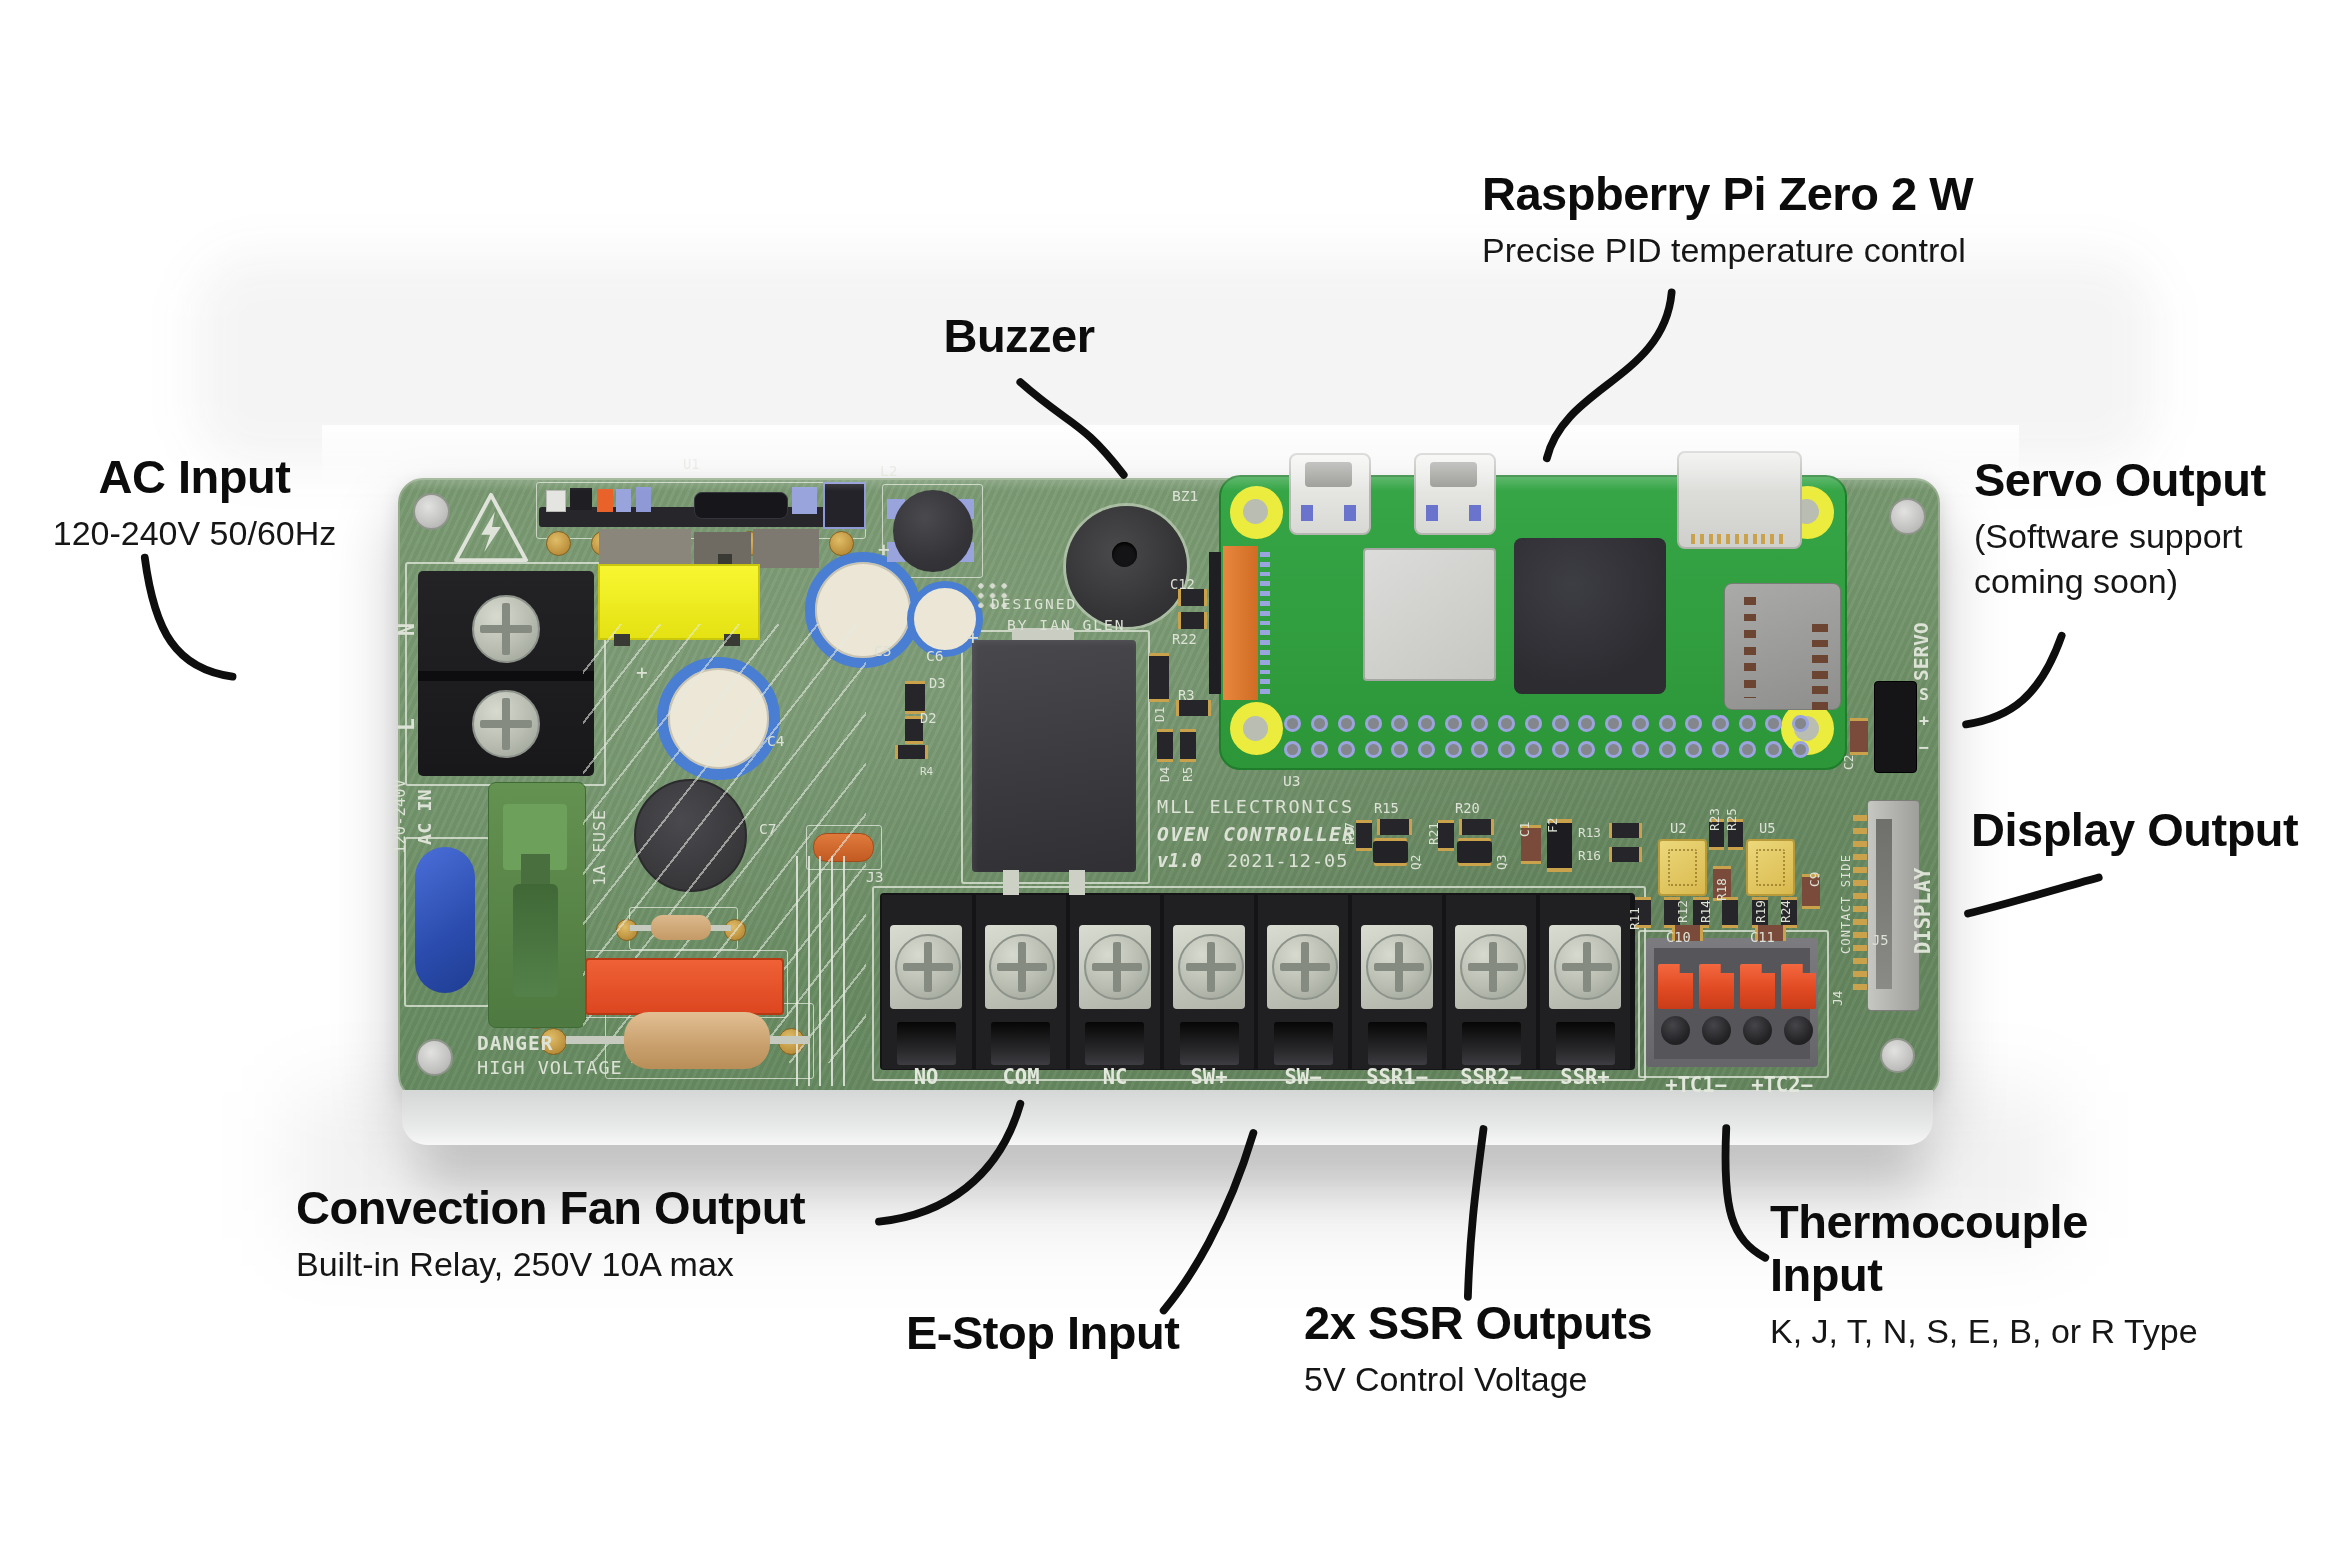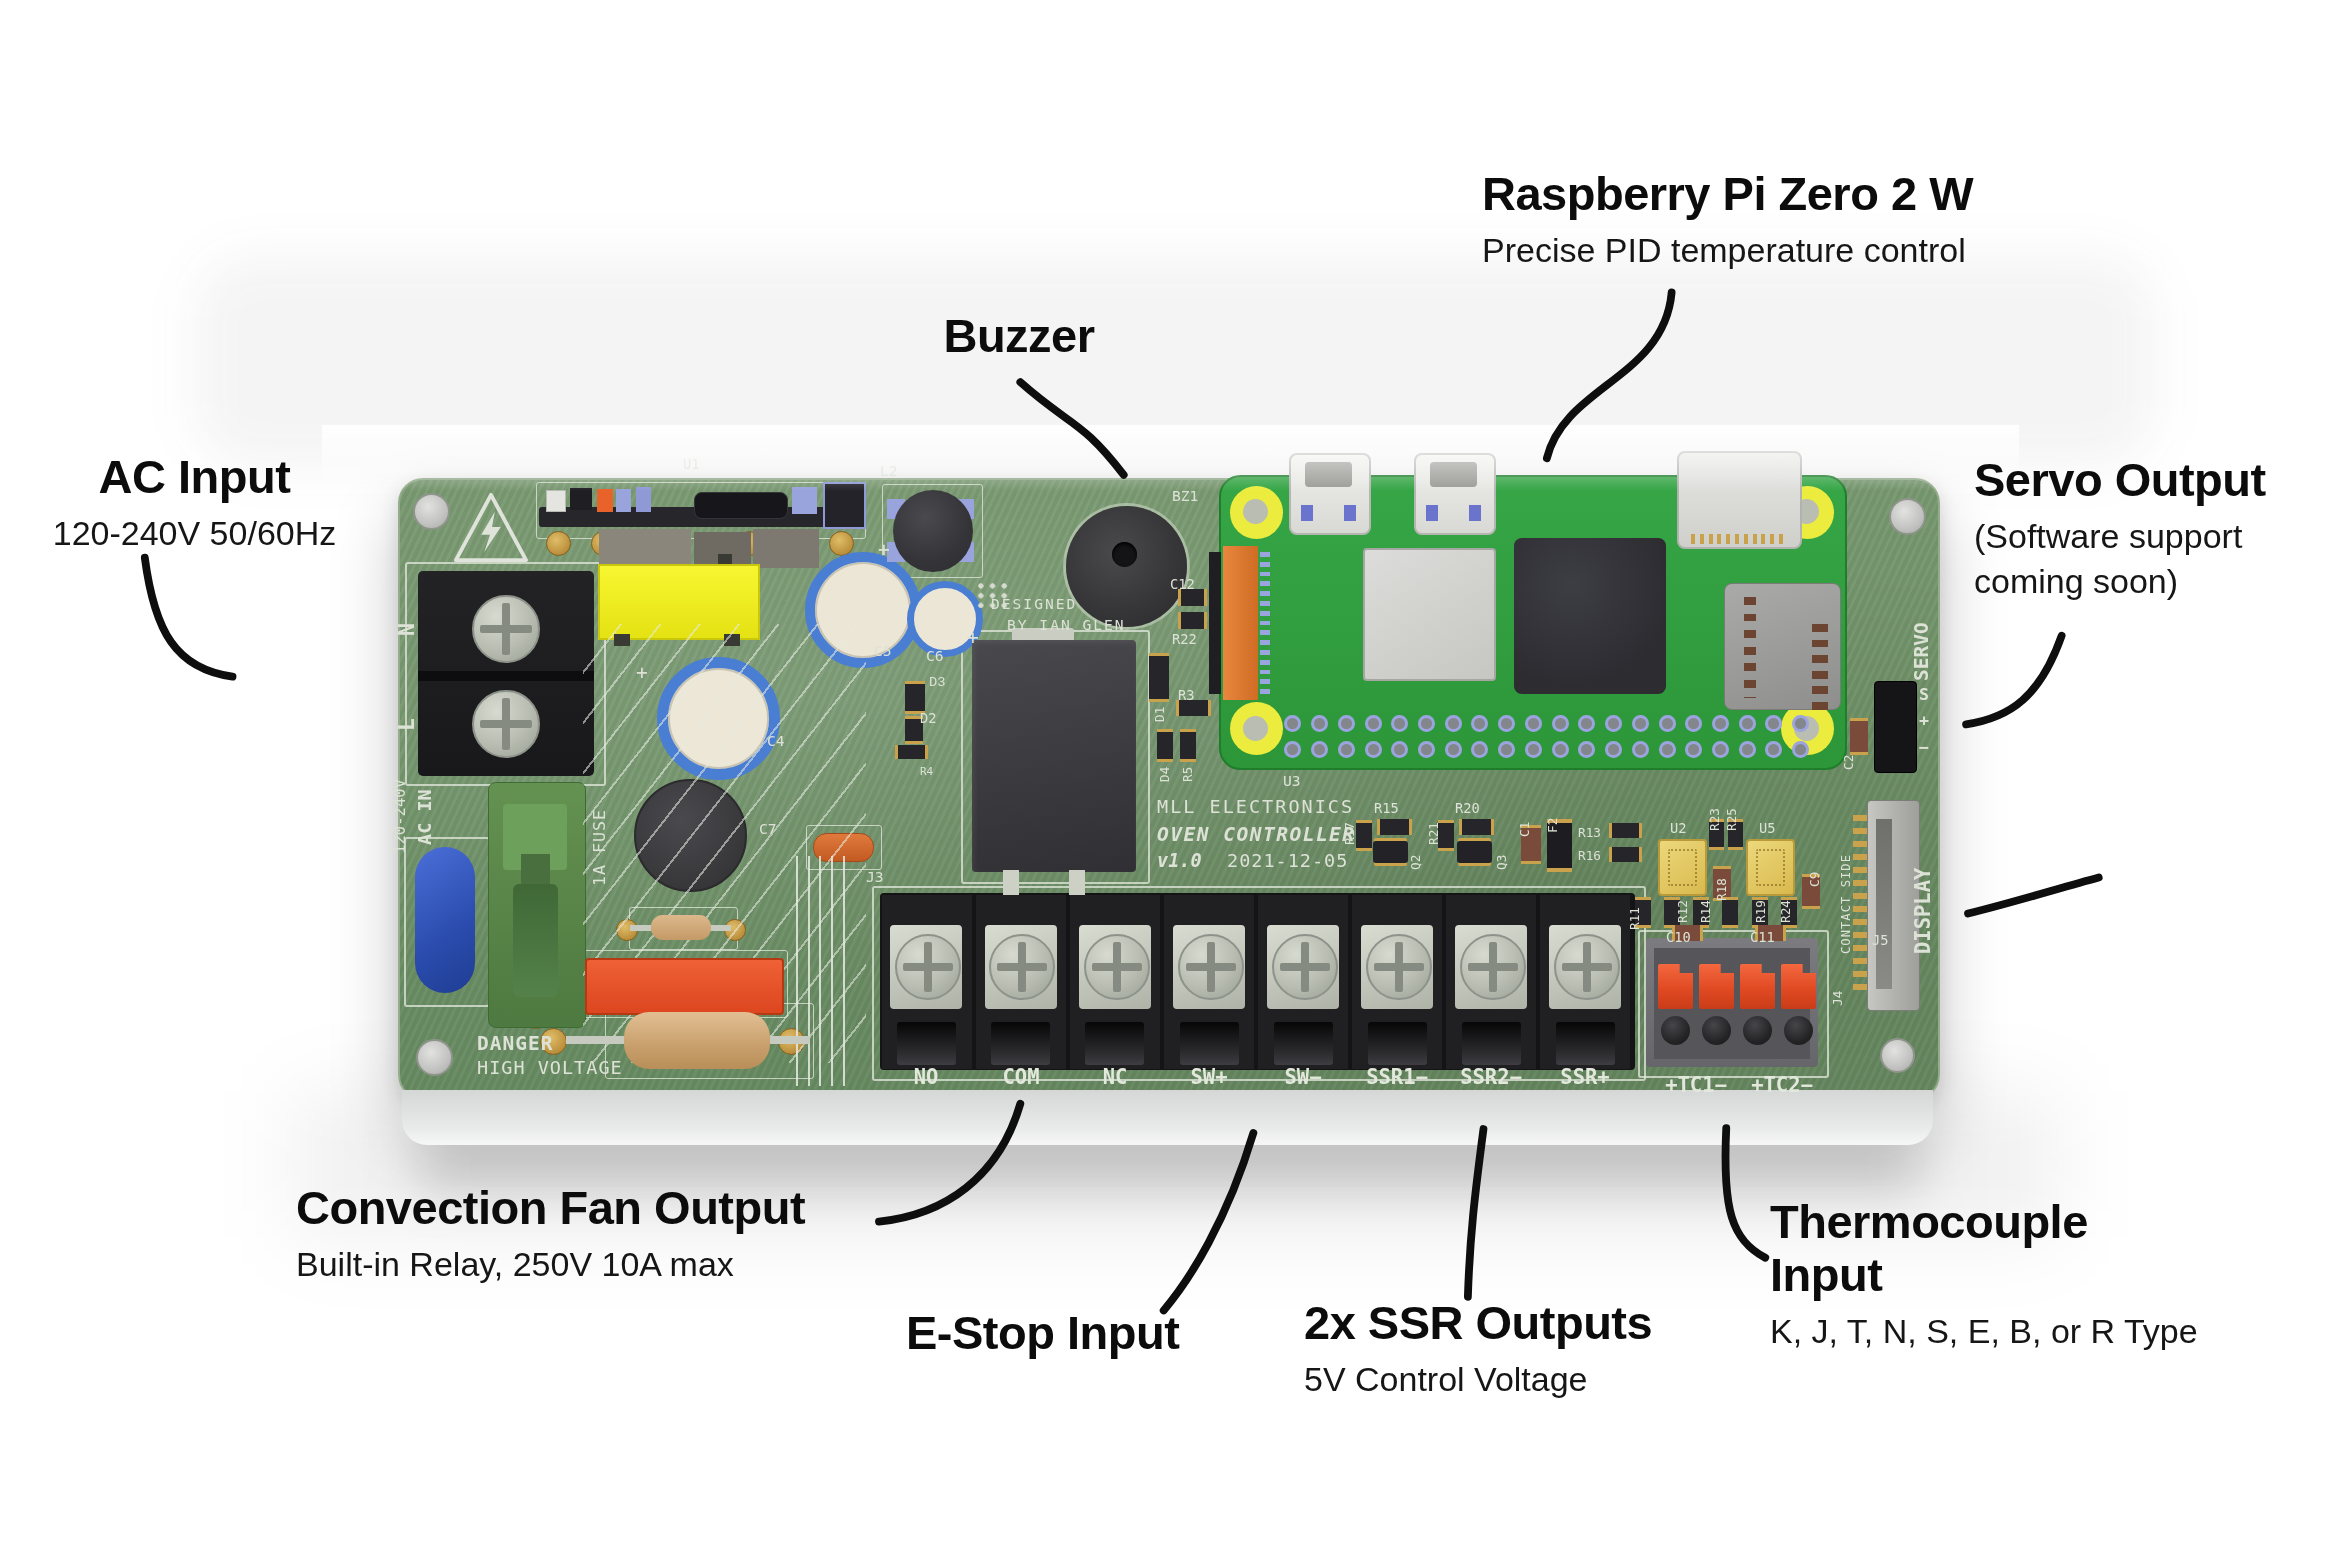--- a/index.html
+++ b/index.html
@@ -291,21 +291,21 @@
     <span class="ref" style="left: 866px; top: 868px; font-size: 14.6px;">J3</span>
     <span class="ref" style="left: 1283px; top: 772px; font-size: 14.6px;">U3</span>
     <span class="ref" style="left: 1172px; top: 487px; font-size: 14.6px;">BZ1</span>
     <span class="ref" style="left: 880px; top: 462px; font-size: 14.6px;">L2</span>
     <span class="ref" style="left: 1170px; top: 576px; font-size: 13.7px;">C12</span>
     <span class="ref" style="left: 1172px; top: 631px; font-size: 13.7px;">R22</span>
     <span class="ref" style="left: 874px; top: 642px; font-size: 14.6px;">C5</span>
     <span class="ref" style="left: 926px; top: 647px; font-size: 14.6px;">C6</span>
     <span class="ref" style="left: 767px; top: 732px; font-size: 14.6px;">C4</span>
     <span class="ref" style="left: 759px; top: 820px; font-size: 14.6px;">C7</span>
-    <span class="ref" style="left: 929px; top: 675px; font-size: 13.7px; font-family: Liberation Mono, monospace;">D3</span>
+    <span class="ref" style="left: 929px; top: 675px; font-size: 13.7px;">D3</span>
     <span class="ref" style="left: 920px; top: 710px; font-size: 13.7px;">D2</span>
     <span class="ref" style="left: 920px; top: 765px; font-size: 11px;">R4</span>
     <span class="ref v" style="left: 1152px; top: 722px; font-size: 12.7px;">D1</span>
     <span class="ref" style="left: 1178px; top: 687px; font-size: 13.7px;">R3</span>
     <span class="ref v" style="left: 1157px; top: 782px; font-size: 12.7px;">D4</span>
     <span class="ref v" style="left: 1180px; top: 782px; font-size: 12.7px;">R5</span>
     <span class="ref v" style="left: 1342px; top: 845px; font-size: 12.7px;">R17</span>
     <span class="ref" style="left: 1374px; top: 800px; font-size: 13.7px;">R15</span>
     <span class="ref v" style="left: 1408px; top: 870px; font-size: 12.7px;">Q2</span>
     <span class="ref v" style="left: 1426px; top: 845px; font-size: 12.7px;">R21</span>
@@ -450,20 +450,23 @@
     <h1>Buzzer</h1>
   </div>
   <div class="ann" style="left:1482px;top:168px;z-index:45;">
     <h1>Raspberry Pi Zero 2 W</h1>
     <div class="sub nowrap">Precise PID temperature control</div>
   </div>
   <div class="ann" style="left:1974px;top:454px;width:326px;z-index:45;">
     <h1>Servo Output</h1>
     <div class="sub">(Software support coming soon)</div>
   </div>
+  <div class="ann" style="left:1971px;top:804px;z-index:45;">
+    <h1>Display Output</h1>
+  </div>
   <div class="ann" style="left:296px;top:1182px;z-index:45;">
     <h1>Convection Fan Output</h1>
     <div class="sub nowrap">Built-in Relay, 250V 10A max</div>
   </div>
   <div class="ann" style="left:906px;top:1307px;z-index:45;">
     <h1>E-Stop Input</h1>
   </div>
   <div class="ann" style="left:1304px;top:1297px;z-index:45;">
     <h1>2x SSR Outputs</h1>
     <div class="sub nowrap">5V Control Voltage</div>

